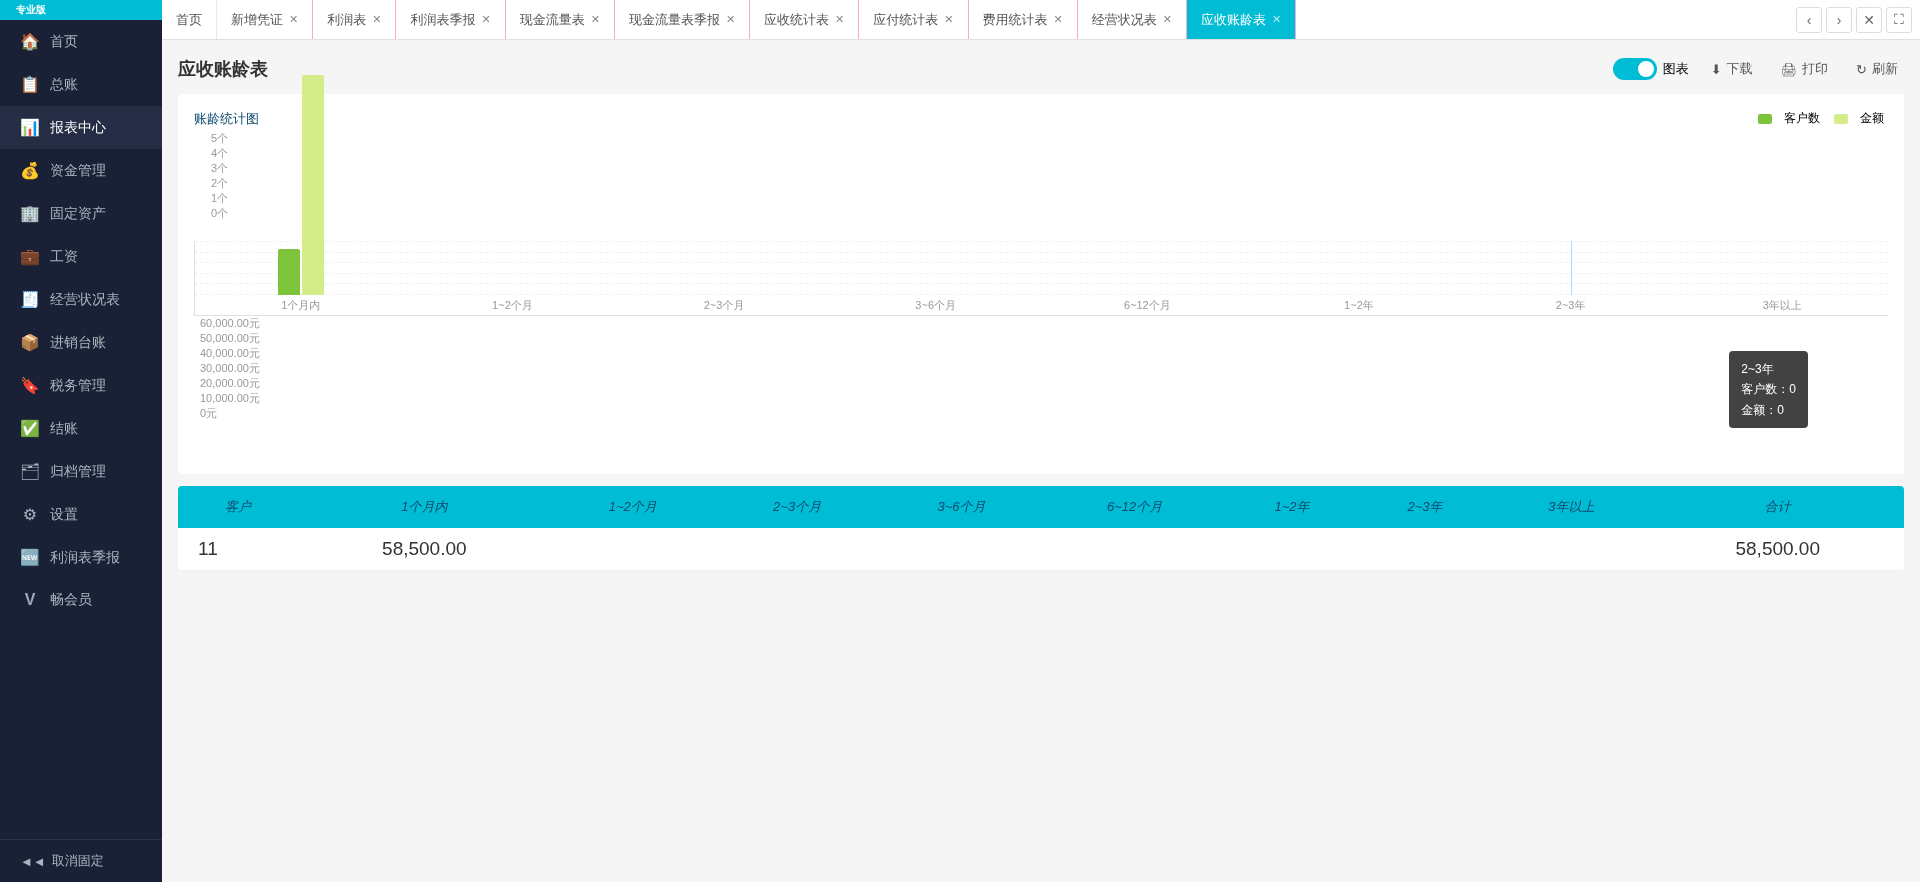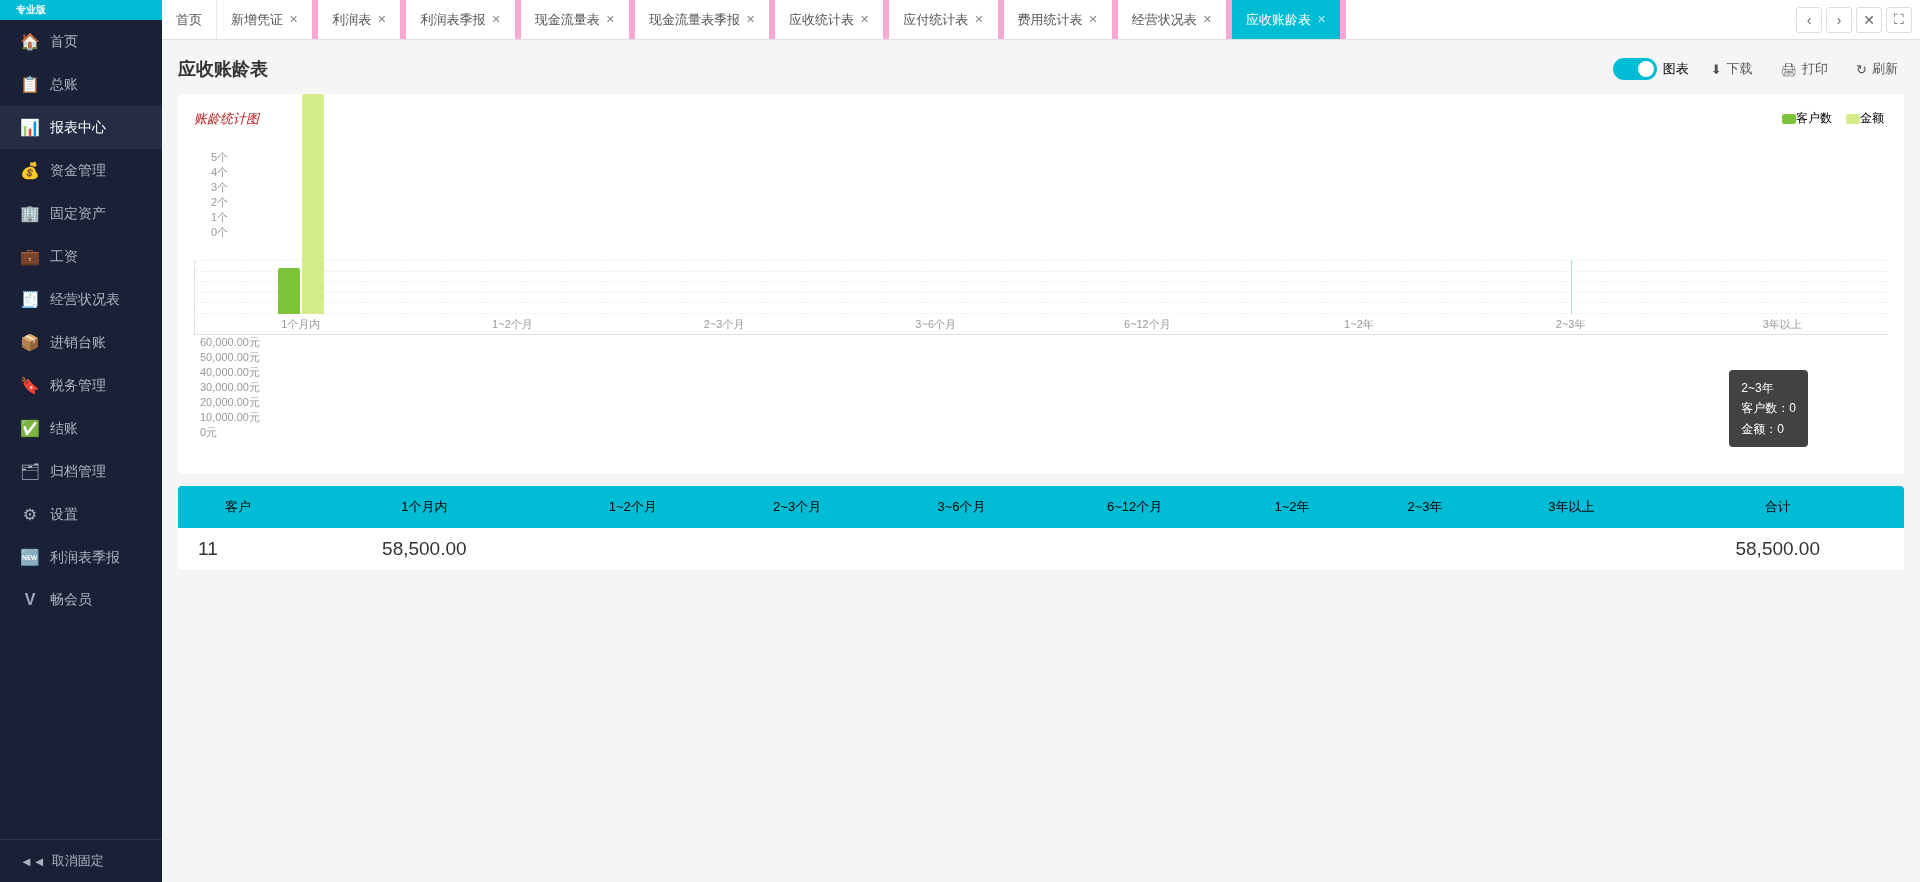--- a/index.html
+++ b/index.html
@@ -68,21 +68,21 @@
       flex-shrink: 0;
     }
     .tab-item {
       display: flex;
       align-items: center;
       padding: 0 14px;
       height: 40px;
       cursor: pointer;
       font-size: 13px;
       color: #555;
-      border-right: 6px solid #f9a8d4;
+      border-right: 1px solid #f9a8d4;
       white-space: nowrap;
       gap: 6px;
       flex-shrink: 0;
     }
     .tab-item.active {
       background: #00bcd4;
       color: #fff;
     }
     .tab-item .close-icon { font-size: 11px; opacity: 0.7; }
     .tab-home { font-size: 13px; color: #555; padding: 0 14px; height: 40px; display: flex; align-items: center; border-right: 1px solid #e8e8e8; cursor: pointer; }
@@ -151,31 +151,31 @@
 
     
     .chart-container {
       background: #fff;
       border-radius: 4px;
       padding: 16px;
       margin-bottom: 12px;
       position: relative;
       height: 380px;
     }
-    .chart-title { font-size: 13px; color: #b91c1c; margin-bottom: 22px; font-style: italic; }
+    .chart-title { font-size: 13px; color: #0c4a6e; margin-bottom: 3px; }
     .chart-legend {
       position: absolute;
       top: 16px;
       right: 20px;
       display: flex;
       gap: 14px;
       align-items: center;
       font-size: 12px;
     }
-    .legend-item { display: flex; align-items: center; gap: 0; }
+    .legend-item { display: flex; align-items: center; gap: 12px; }
     .legend-color { width: 14px; height: 10px; border-radius: 2px; }
 
     .chart-wrapper {
       position: relative;
       height: 310px;
       display: flex;
       flex-direction: column;
     }
     .y-axis-left {
       width: 40px;
@@ -280,21 +280,22 @@
     
     .data-table {
       width: 100%;
       border-collapse: collapse;
       background: #fff;
       border-radius: 4px;
       overflow: hidden;
     }
     .data-table thead tr {
       background: #00bcd4;
-      color: #000000;
+      color: #0c4a6e;
+      font-style: italic;
     }
     .data-table th {
       padding: 12px 10px;
       text-align: center;
       font-weight: normal;
       font-size: 13px;
     }
     .data-table td {
       padding: 10px 10px;
       text-align: center;

